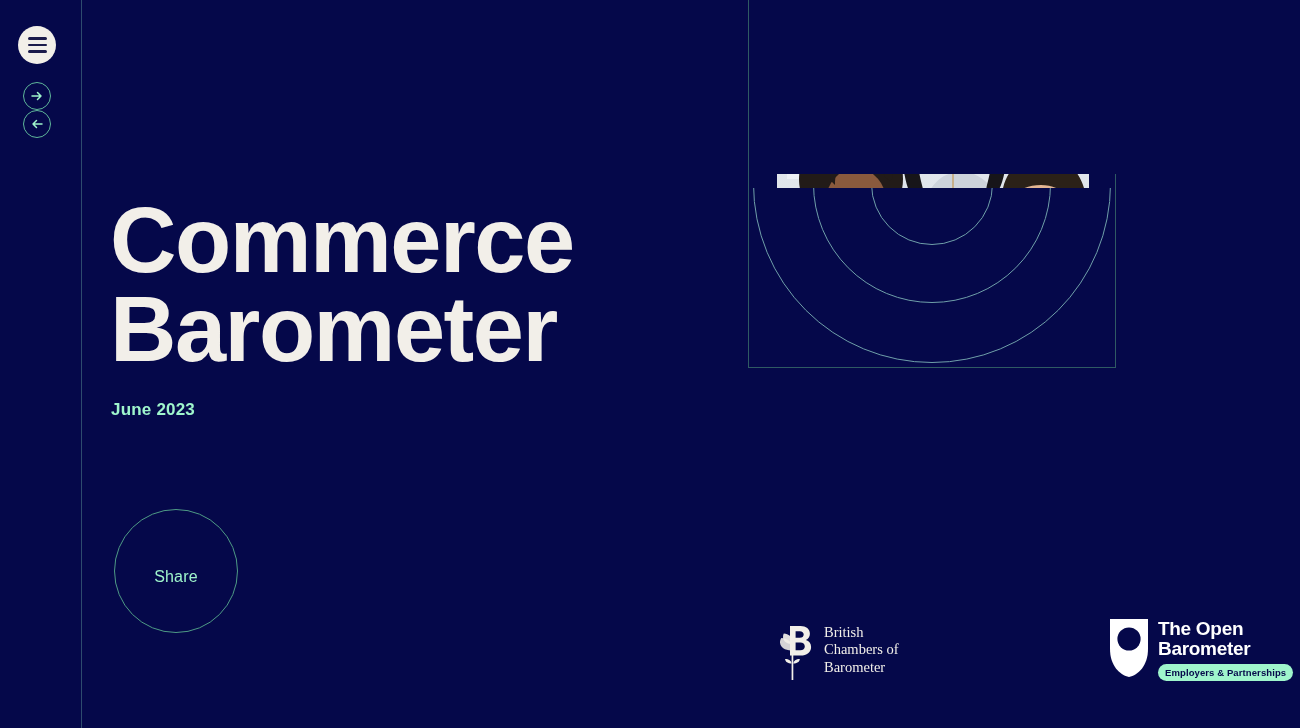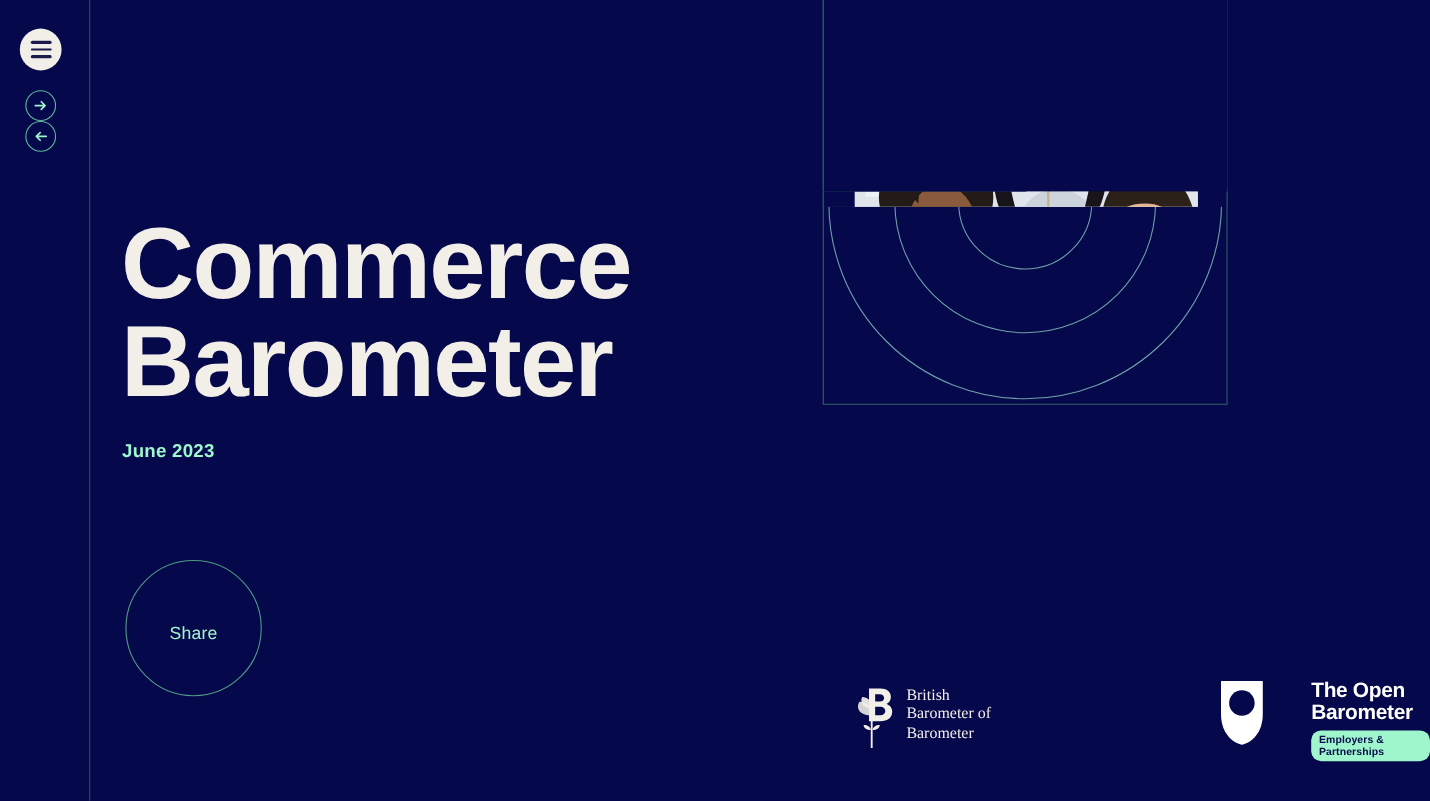--- a/index.html
+++ b/index.html
@@ -178,21 +178,21 @@
   #logo-bcc .mark { width:44px; height:60px; }
   #logo-bcc .txt {
     color:#f2efe9; font-size:14.5px; line-height:1.18;
     font-family:"Liberation Serif", serif;
   }
   #logo-ou {
     position:absolute; left:1108px; top:617px;
     display:flex; align-items:flex-start; gap:8px;
   }
   #logo-ou .shield { width:42px; height:62px; }
-  #logo-ou .right { padding-top:2px;margin-left:34px; }
+  #logo-ou .right { padding-top:2px; }
   #logo-ou .name {
     color:#ffffff; font-size:19px; font-weight:bold;
     line-height:1.06; letter-spacing:-0.3px;
   }
   #logo-ou .pill {
     margin-top:5px;
     display:inline-block;
     background:#9ff5cc;
     color:#05084a;
     font-size:9.5px; font-weight:bold;
@@ -356,21 +356,21 @@
 
         <path d="M20.4 23.8c-4.6 0-8.4-2.8-8.4-6.9 0-1.2.3-2.3.8-3.3 4.8.3 8.4 3.4 8.4 7.7z" fill="#f2efe9" opacity="0.93"></path>
         <path d="M20.2 30.4c-6.2 0-11.2-3.3-11.2-8.2 0-1.6.5-3 1.3-4.2 6.4.4 11.2 4.4 11.2 10z" fill="#f2efe9" opacity="0.88"></path>
 
         <path d="M20.6 43.6c-3.6 0-6.5-1.9-6.5-4.6 3.6 0 6.5 1.9 6.5 4.6z" fill="#f2efe9"></path>
         <path d="M22.3 43.6c3.6 0 6.5-1.9 6.5-4.6-3.6 0-6.5 1.9-6.5 4.6z" fill="#f2efe9"></path>
       </svg>
     </span>
     <span class="txt">
       <span>British</span><br>
-      <span>Barometer of</span><br>
+      <span>Chambers of</span><br>
       <span>Barometer</span>
     </span>
   </div>
 
   <div id="logo-ou">
     <span class="shield">
       <svg width="42" height="62" viewBox="0 0 42 62">
         <path d="M2 2h38v30c0 17-10 26-19 28C12 58 2 49 2 32z" fill="#ffffff"></path>
         <circle cx="21" cy="22" r="11.6" fill="#05084a"></circle>
       </svg>

